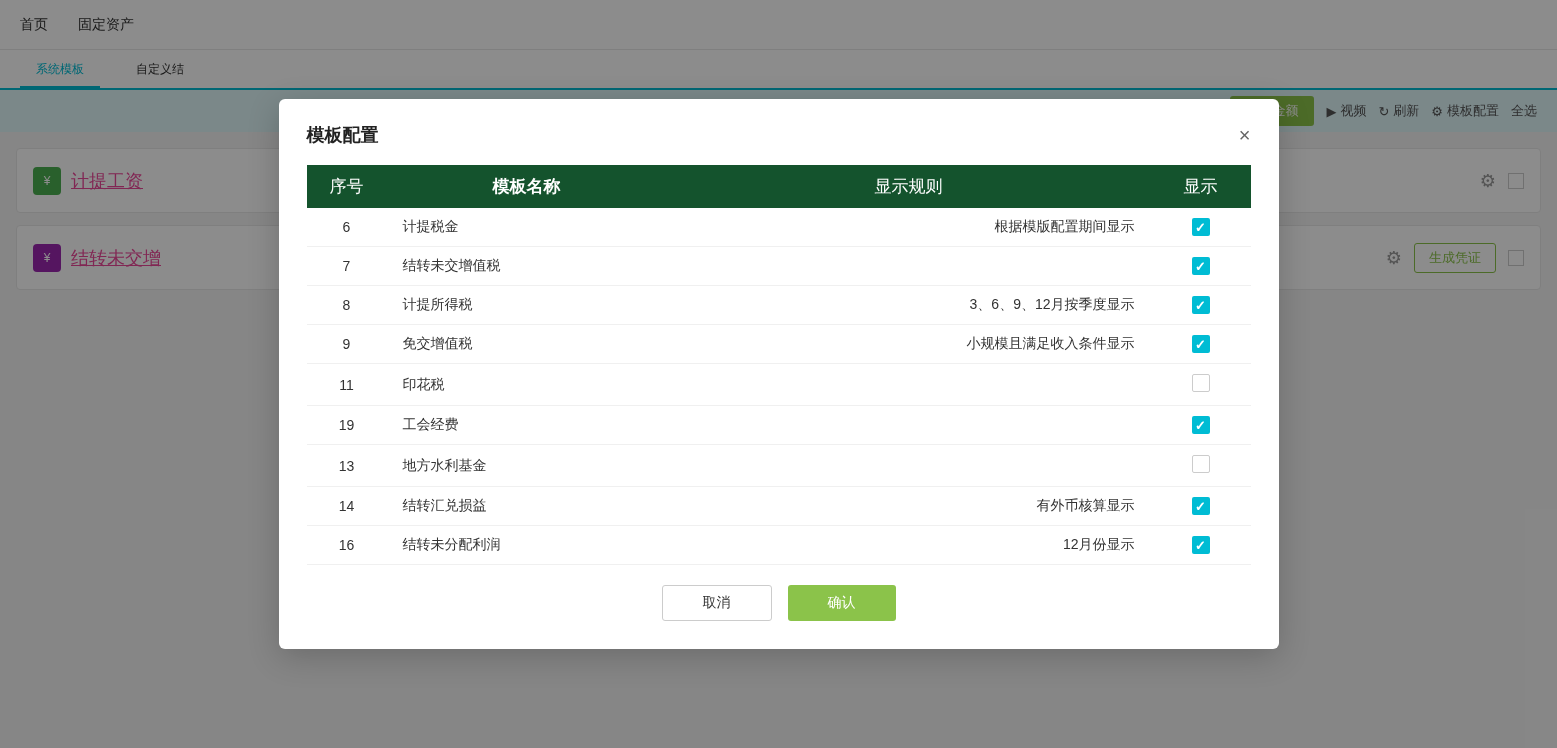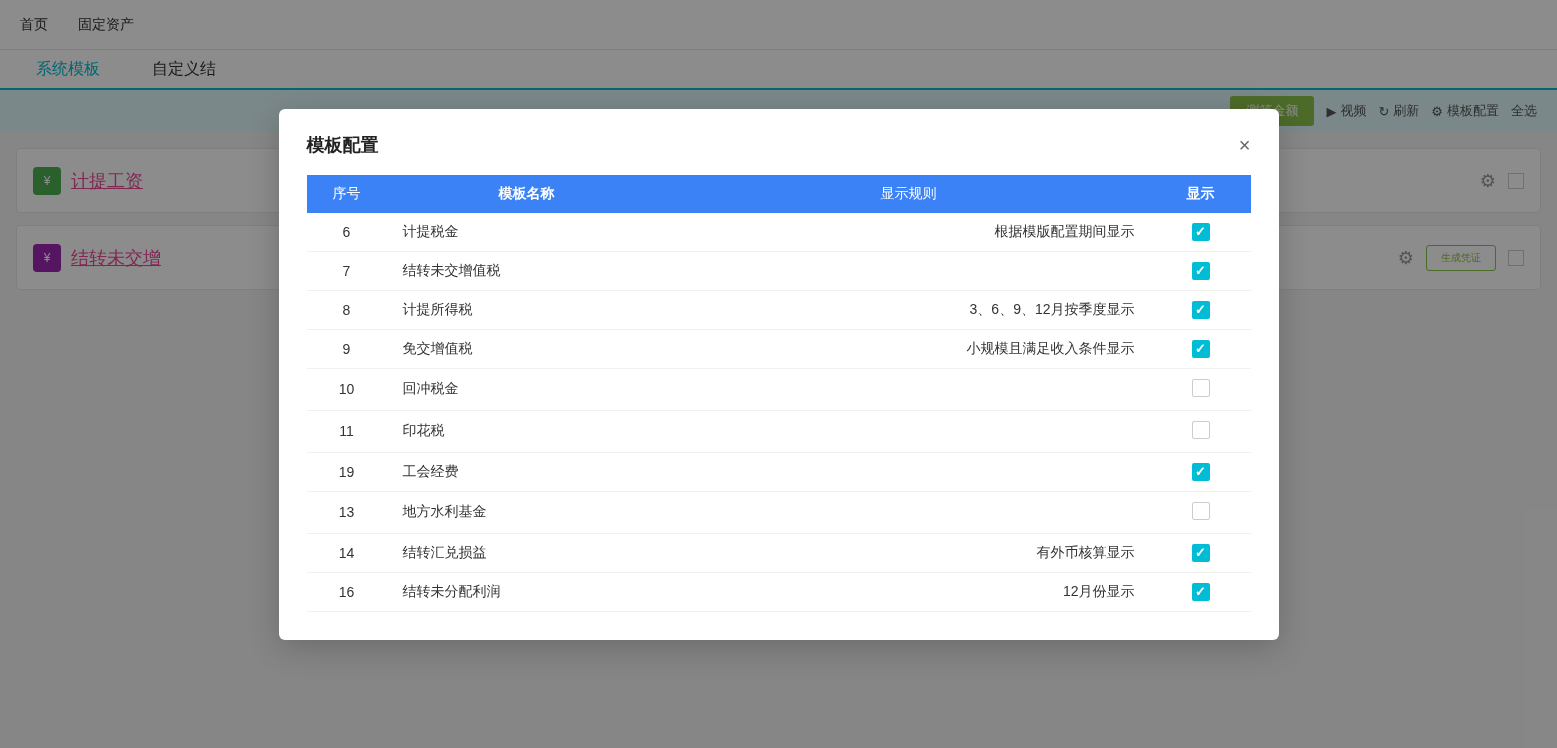--- a/index.html
+++ b/index.html
@@ -45,21 +45,21 @@
       display: flex;
       align-items: center;
       border-bottom: 2px solid #00bcd4;
       height: 40px;
       gap: 20px;
     }
     .sub-nav-tab {
       padding: 8px 16px;
       cursor: pointer;
       color: #333;
-      font-size: 16px;
+      font-size: 12px;
     }
     .sub-nav-tab.active {
       color: #00bcd4;
       border-bottom: 2px solid #00bcd4;
       margin-bottom: -2px;
     }
 
     
     .toolbar {
       background: #e0f7fa;
@@ -144,21 +144,21 @@
     .card-title { font-size: 18px; color: #ec4899; text-decoration: underline; }
     .card-amount { font-size: 26px; font-weight: bold; color: #333; }
     .card-right { display: flex; align-items: center; gap: 12px; }
     .btn-gen-voucher {
       border: 1px solid #8bc34a;
       color: #8bc34a;
       background: none;
       padding: 5px 14px;
       border-radius: 3px;
       cursor: pointer;
-      font-size: 10px;
+      font-size: 13px;
     }
     .gear-icon {
       color: #999; cursor: pointer; font-size: 18px;
     }
     .checkbox-square {
       width: 16px; height: 16px;
       border: 1px solid #ccc;
       display: inline-block;
     }
 
@@ -202,40 +202,39 @@
       border: none;
       line-height: 1;
     }
 
     
     .config-table {
       width: 100%;
       border-collapse: collapse;
     }
     .config-table thead tr th {
-      background: #3b82f6;
+      background: #14532d;
       color: #fff;
       padding: 10px 16px;
       text-align: center;
-      font-size: 14px;
+      font-size: 17px;
       font-weight: normal;
     }
     .config-table thead tr th:first-child {
       width: 80px;
     }
     .config-table thead tr th:nth-child(2) {
       width: 280px;
       font-weight: bold;
     }
     .config-table thead tr th:nth-child(3) {
       
     }
     .config-table thead tr th:last-child {
       width: 100px;
-      font-weight: bold;
     }
 
     .config-table tbody tr td {
       padding: 10px 16px;
       text-align: center;
       border-bottom: 1px solid #f0f0f0;
       color: #333;
       font-size: 14px;
     }
     .config-table tbody tr td:nth-child(2) {
@@ -418,26 +417,20 @@
               <td>3、6、9、12月按季度显示</td>
               <td style="text-align: center;"><span class="cb-checked"></span></td>
             </tr>
             <tr>
               <td>9</td>
               <td>免交增值税</td>
               <td>小规模且满足收入条件显示</td>
               <td style="text-align: center;"><span class="cb-checked"></span></td>
             </tr>
             <tr>
-              <td>10</td>
-              <td>回冲税金</td>
-              <td></td>
-              <td style="text-align: center;"><span class="cb-unchecked"></span></td>
-            </tr>
-            <tr>
               <td>11</td>
               <td>印花税</td>
               <td></td>
               <td style="text-align: center;"><span class="cb-unchecked"></span></td>
             </tr>
             <tr>
               <td>19</td>
               <td>工会经费</td>
               <td></td>
               <td style="text-align: center;"><span class="cb-checked"></span></td>
@@ -457,14 +450,18 @@
             <tr>
               <td>16</td>
               <td>结转未分配利润</td>
               <td>12月份显示</td>
               <td style="text-align: center;"><span class="cb-checked"></span></td>
             </tr>
           </tbody>
       </table>
     </div>
 
+    <div class="modal-footer">
+      <button class="btn-cancel">取消</button>
+      <button class="btn-confirm">确认</button>
+    </div>
   </div>
 </div>
 
 </body></html>

